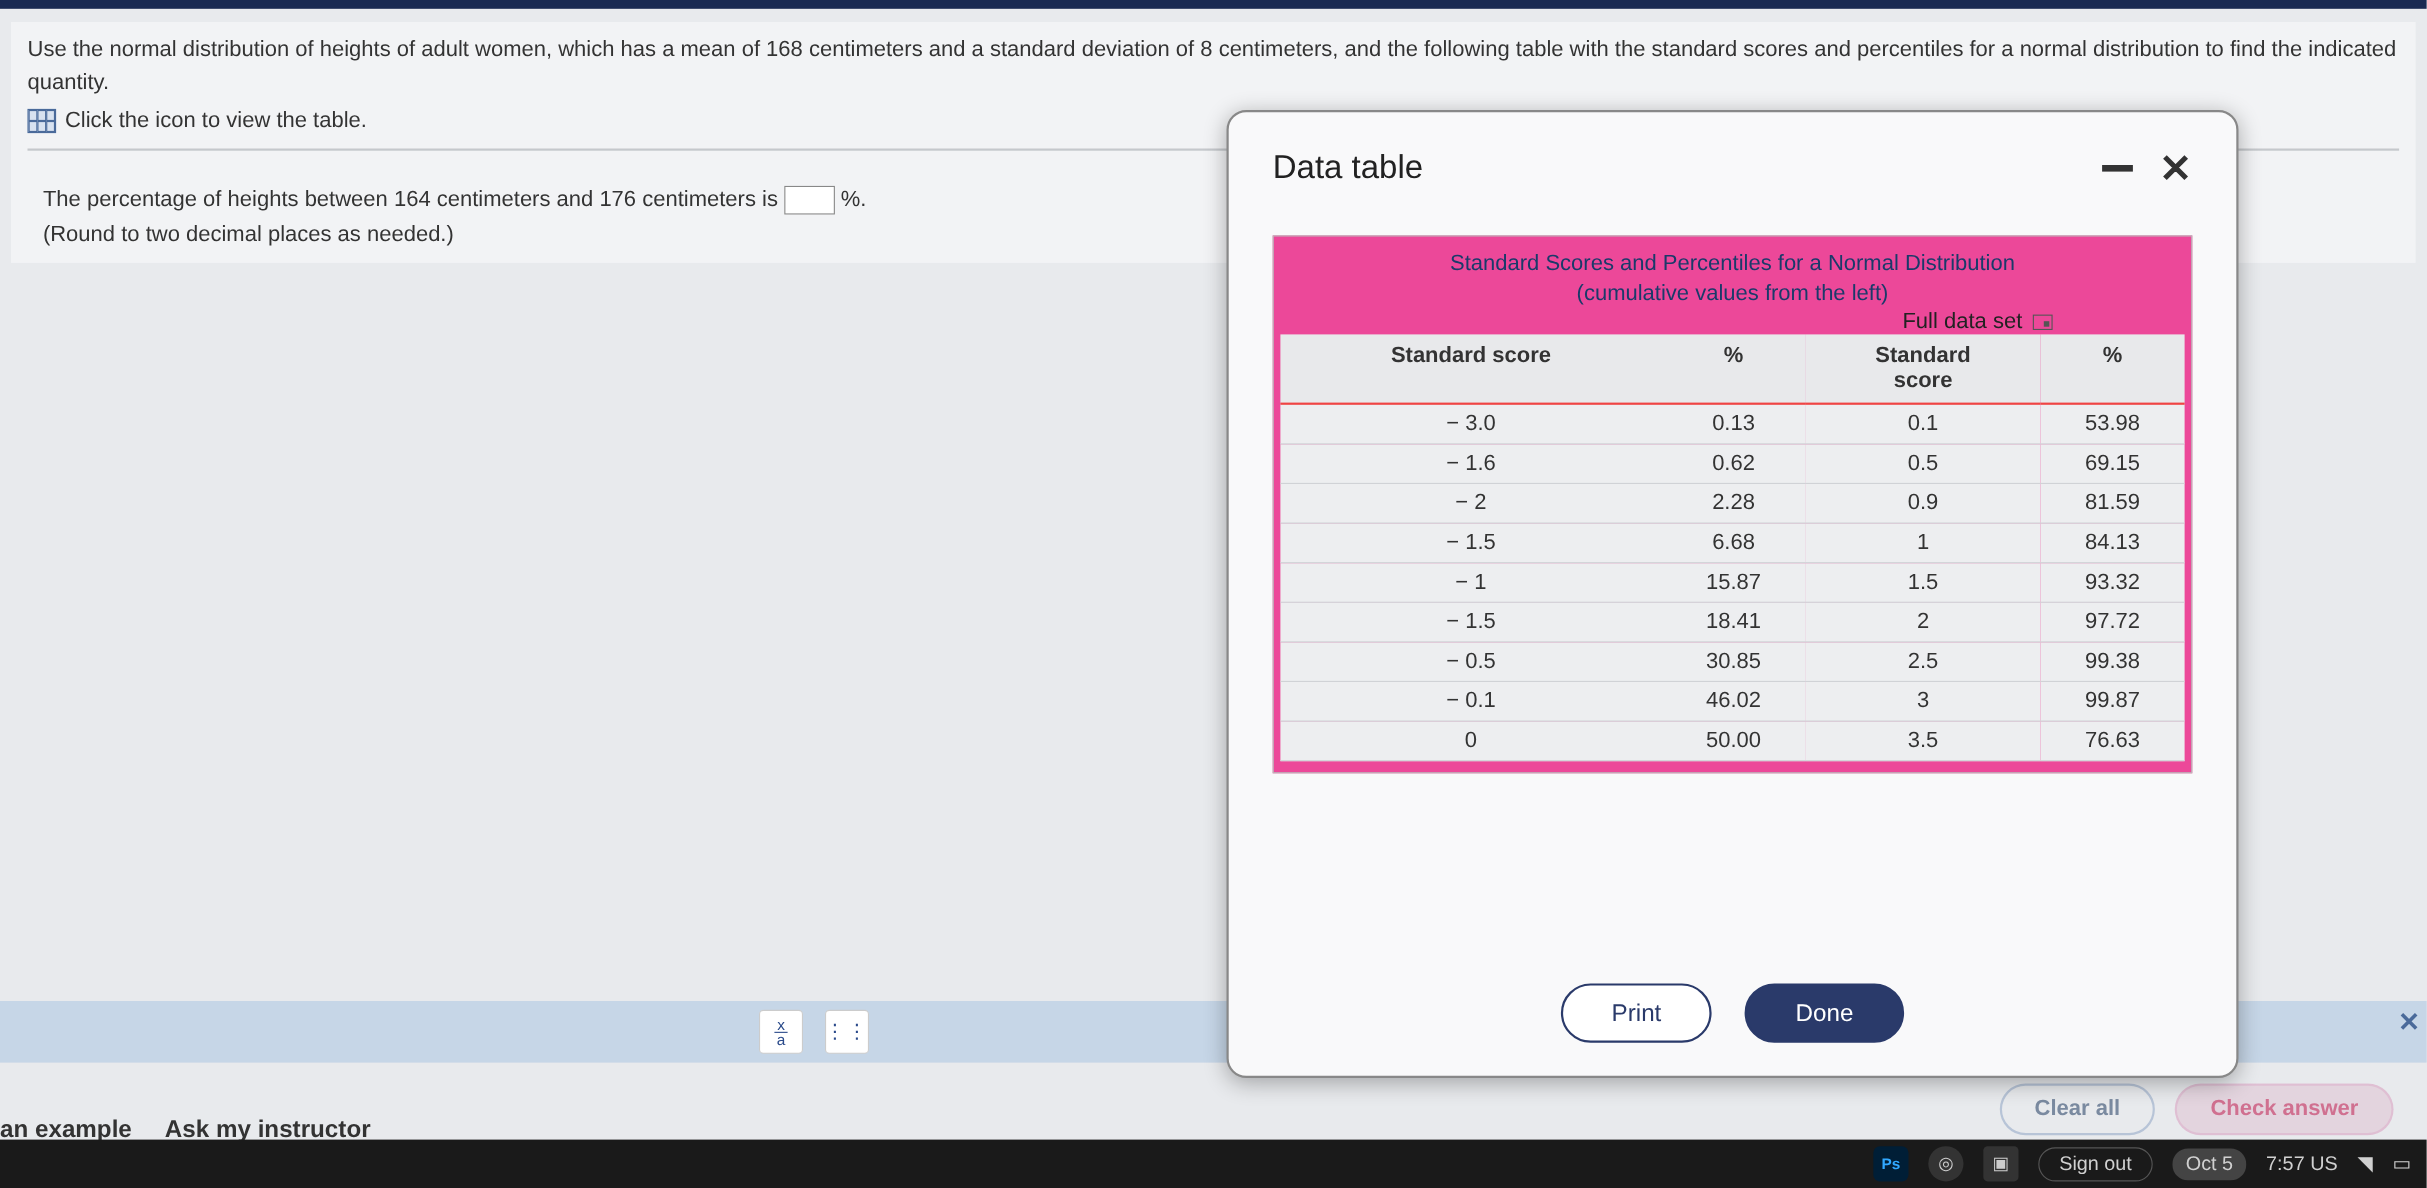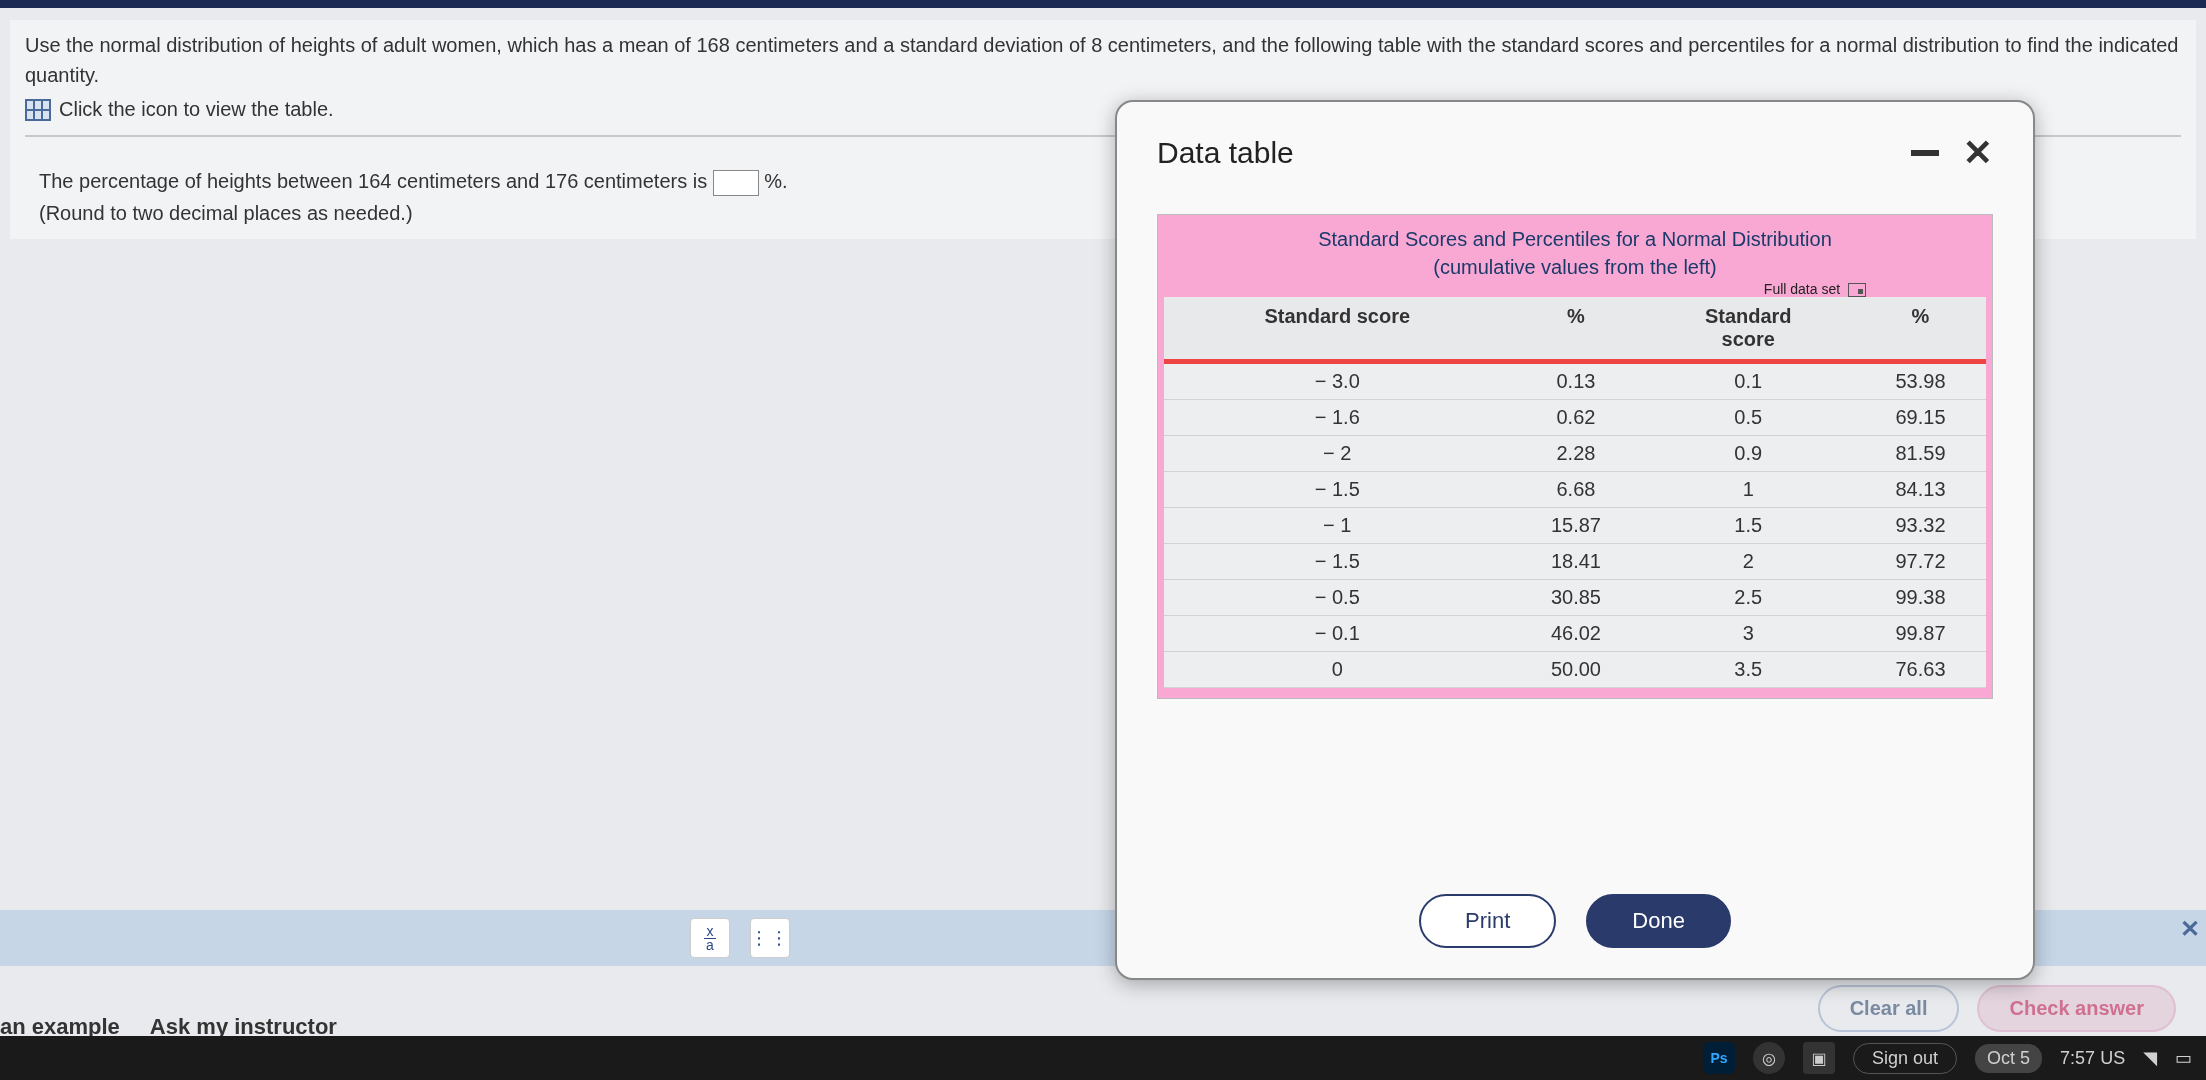--- a/index.html
+++ b/index.html
@@ -157,34 +157,34 @@
   background: #333;
 }
 .close-icon {
   font-size: 36px;
   color: #333;
   font-weight: bold;
   cursor: pointer;
 }
 .table-wrap {
   border: 1px solid #bbb;
-  background: #f9a8d4;
+  background: #ec4899;
   padding: 10px 6px;
 }
 .table-caption {
   text-align: center;
   color: #1a3a6a;
   font-size: 20px;
   line-height: 1.4;
 }
 .full-data {
   text-align: right;
   padding-right: 120px;
   color: #222;
-  font-size: 14px;
+  font-size: 20px;
 }
 .full-data-icon {
   display: inline-block;
   width: 18px;
   height: 14px;
   border: 1px solid #555;
   vertical-align: middle;
   margin-left: 4px;
   position: relative;
 }
@@ -199,21 +199,21 @@
   width: 100%;
   border-collapse: collapse;
   font-size: 20px;
   color: #333;
 }
 table.data th {
   text-align: center;
   padding: 8px 4px;
   font-weight: bold;
   background: #e8e9eb;
-  border-bottom: 5px solid #ef4444;
+  border-bottom: 2px solid #ef4444;
   vertical-align: top;
 }
 table.data td {
   text-align: center;
   padding: 6px 4px;
   border-bottom: 1px solid #d0d2d6;
   background: #edeef0;
 }
 table.data tr:first-child td { border-top: 1px solid #ccc; }
 .modal-footer {

